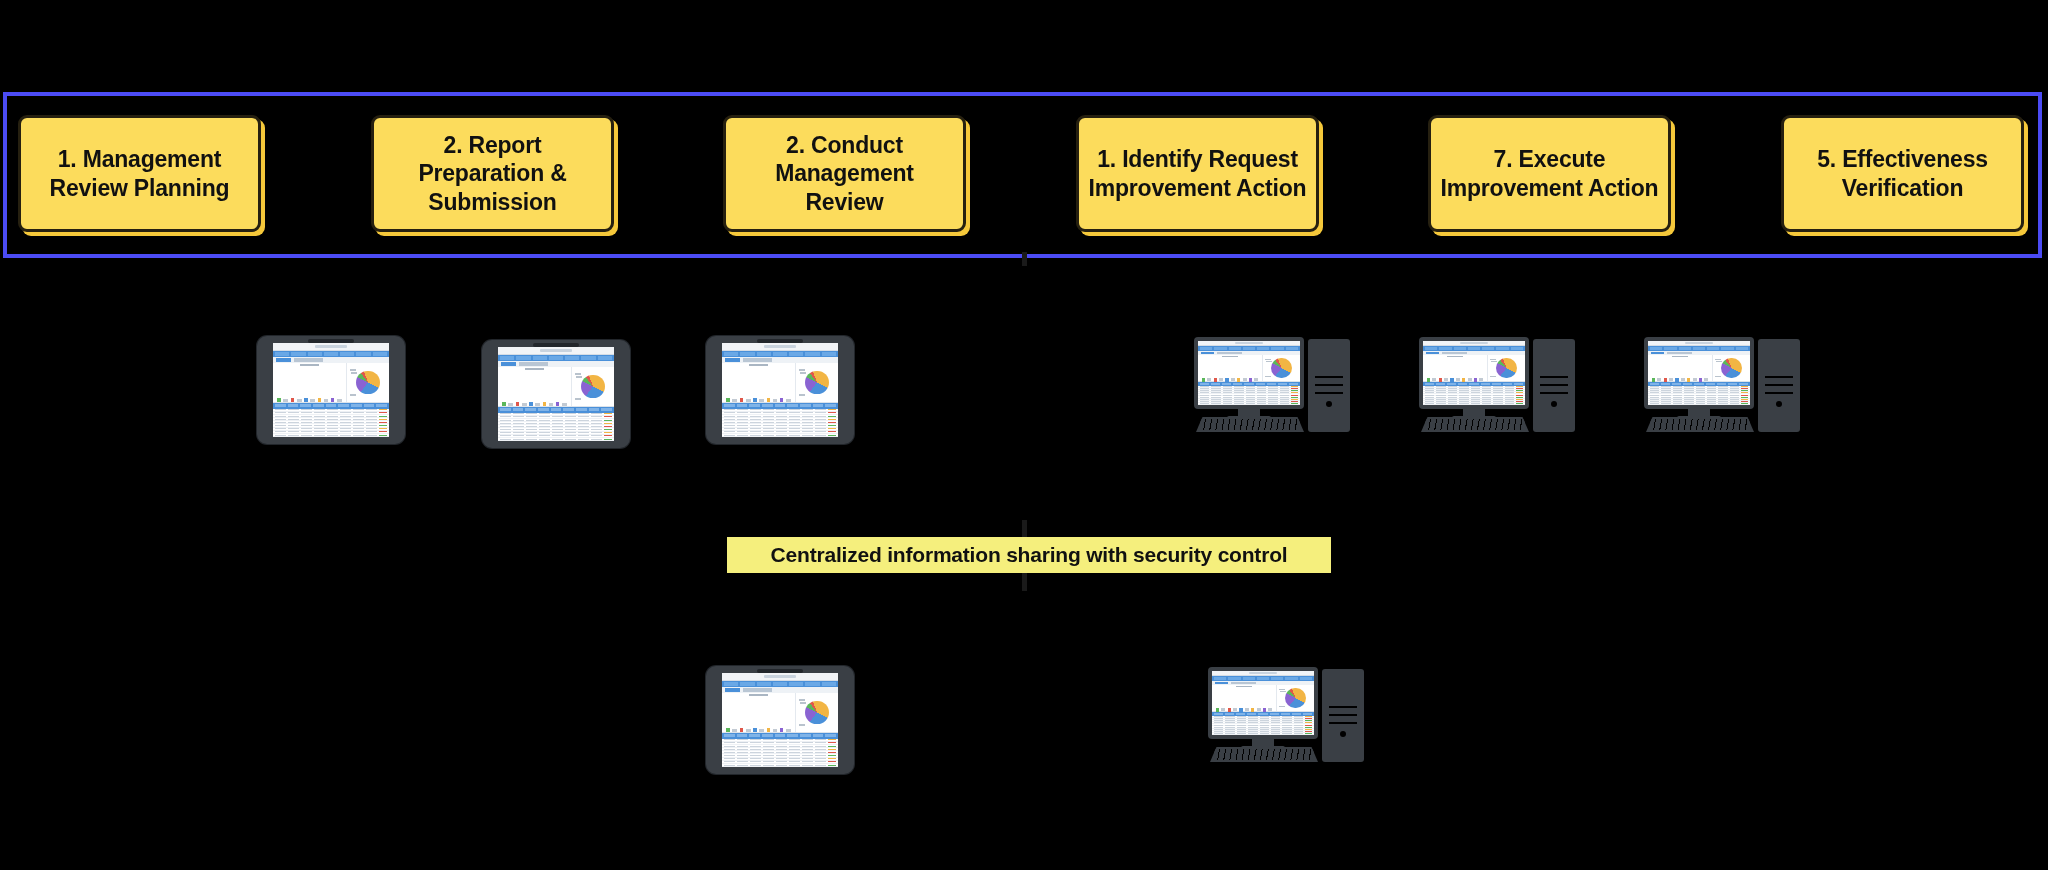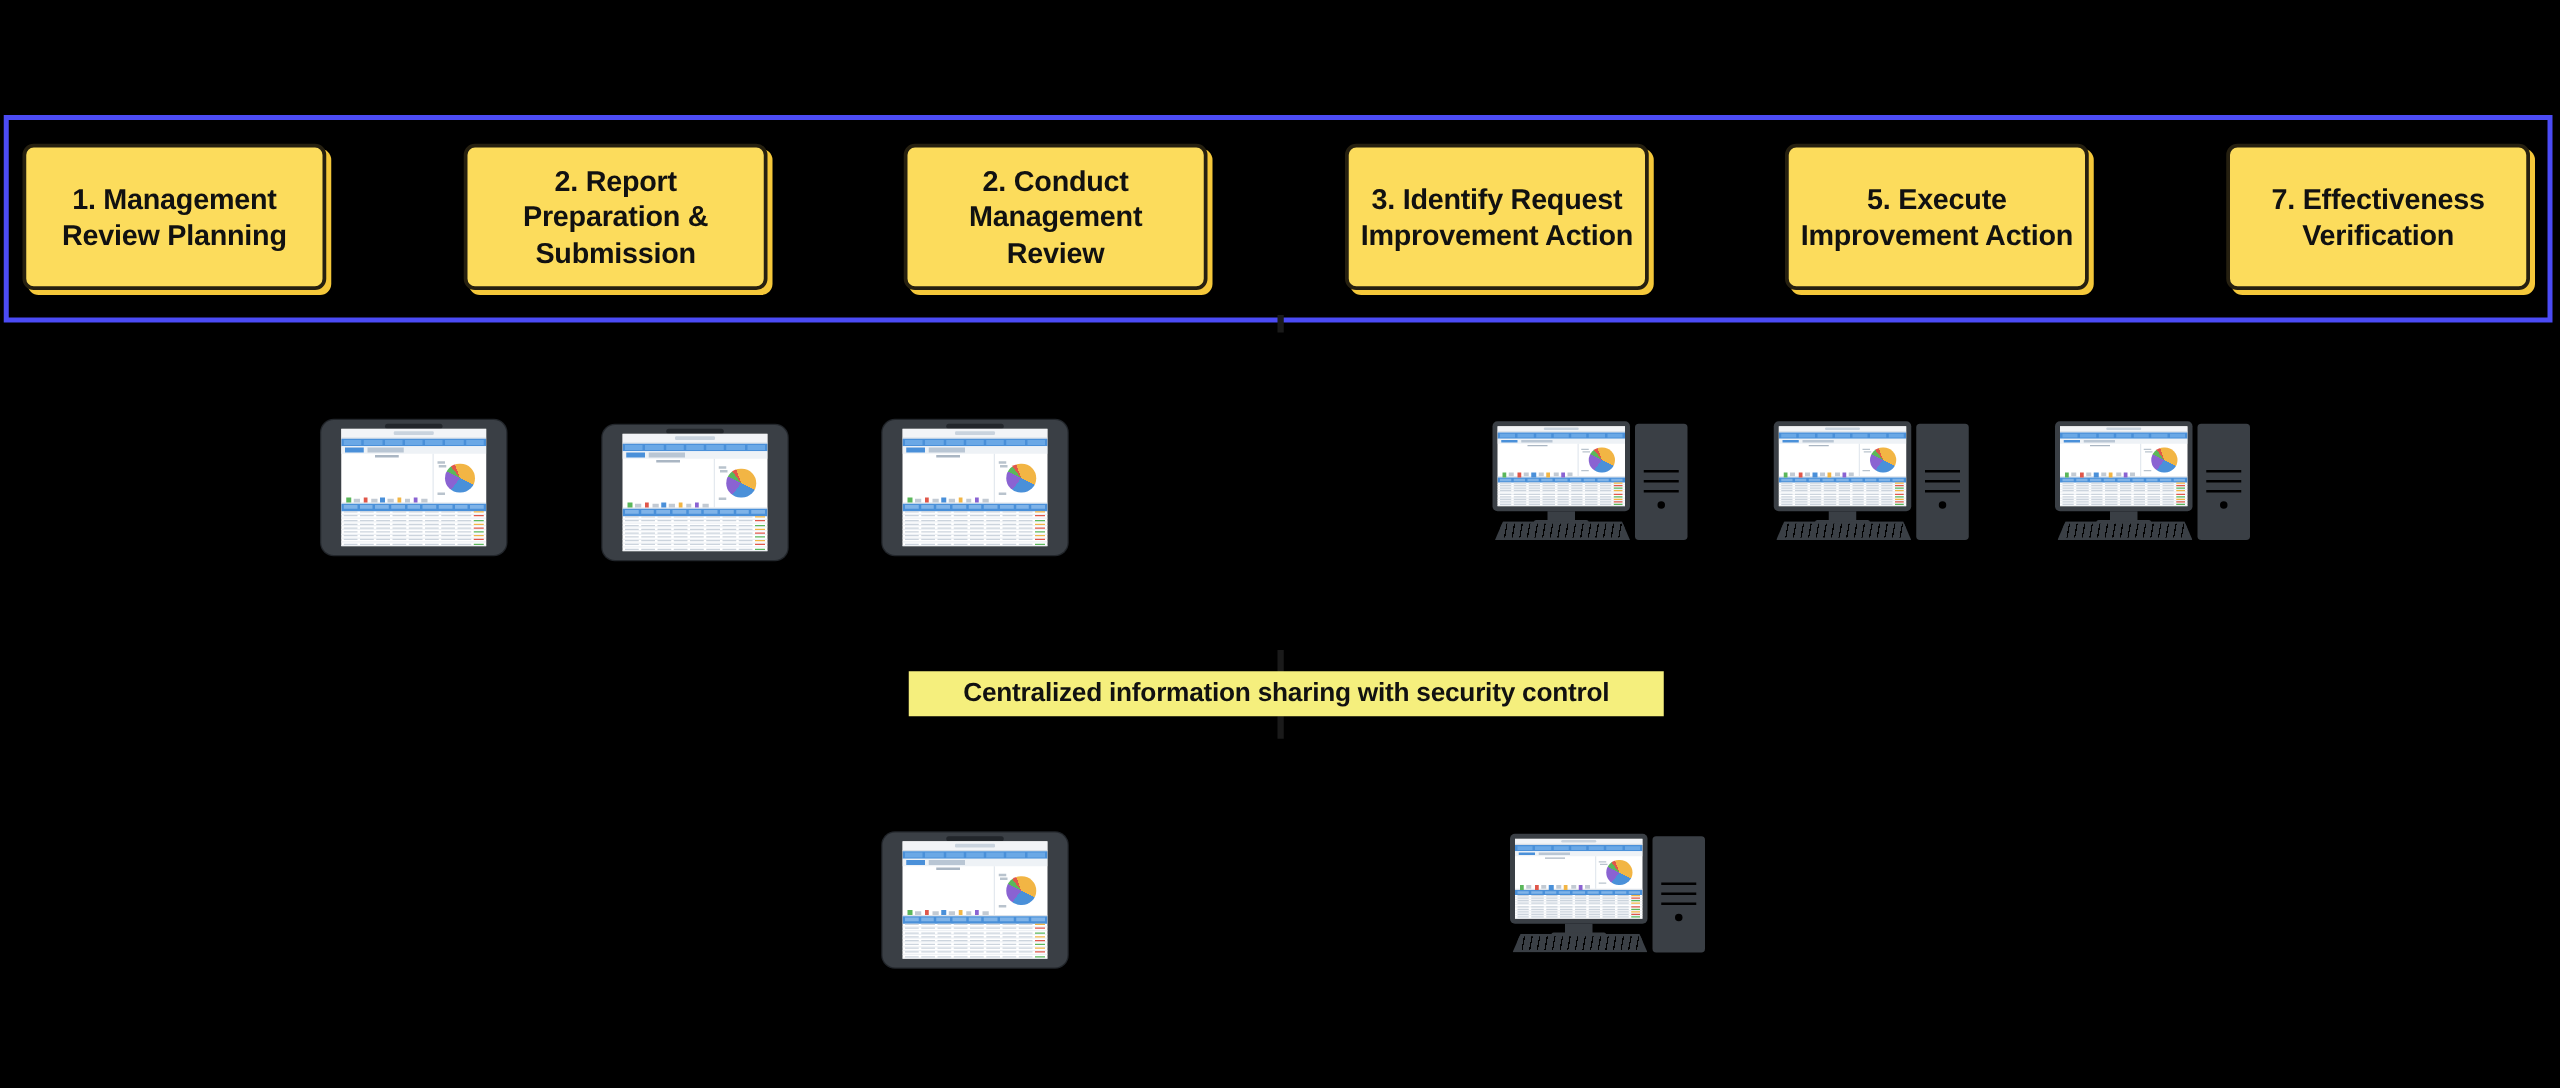--- a/index.html
+++ b/index.html
@@ -358,25 +358,25 @@
 
 <div id="process-band">
 </div>
 
 <div class="step-box" style="left:18px;  top:115px; width:243px; height:117px;">1. Management Review Planning</div>
 
 <div class="step-box" style="left:371px; top:115px; width:243px; height:117px;">2. Report Preparation &amp; Submission</div>
 
 <div class="step-box" style="left:723px; top:115px; width:243px; height:117px;">2. Conduct Management Review</div>
 
-<div class="step-box" style="left:1076px; top:115px; width:243px; height:117px;">3. Identify Request Improvement Action</div>
-
-<div class="step-box" style="left:1428px; top:115px; width:243px; height:117px;">5. Execute Improvement Action</div>
-
-<div class="step-box" style="left:1781px; top:115px; width:243px; height:117px;">7. Effectiveness Verification</div>
+<div class="step-box" style="left:1076px; top:115px; width:243px; height:117px;">1. Identify Request Improvement Action</div>
+
+<div class="step-box" style="left:1428px; top:115px; width:243px; height:117px;">7. Execute Improvement Action</div>
+
+<div class="step-box" style="left:1781px; top:115px; width:243px; height:117px;">5. Effectiveness Verification</div>
 
 <div class="stub" style="left:1022px; top:252px; width:5px; height:14px;"></div>
 <div class="stub" style="left:1022px; top:520px; width:5px; height:18px;"></div>
 <div class="stub" style="left:1022px; top:573px; width:5px; height:18px;"></div>
 
 <div class="tablet" style="left:257px; top:336px;">
   <span class="bezel-cam"></span>
   <div class="screen dash">
       <div class="s-titlebar">
         <span class="t-pill"></span>

